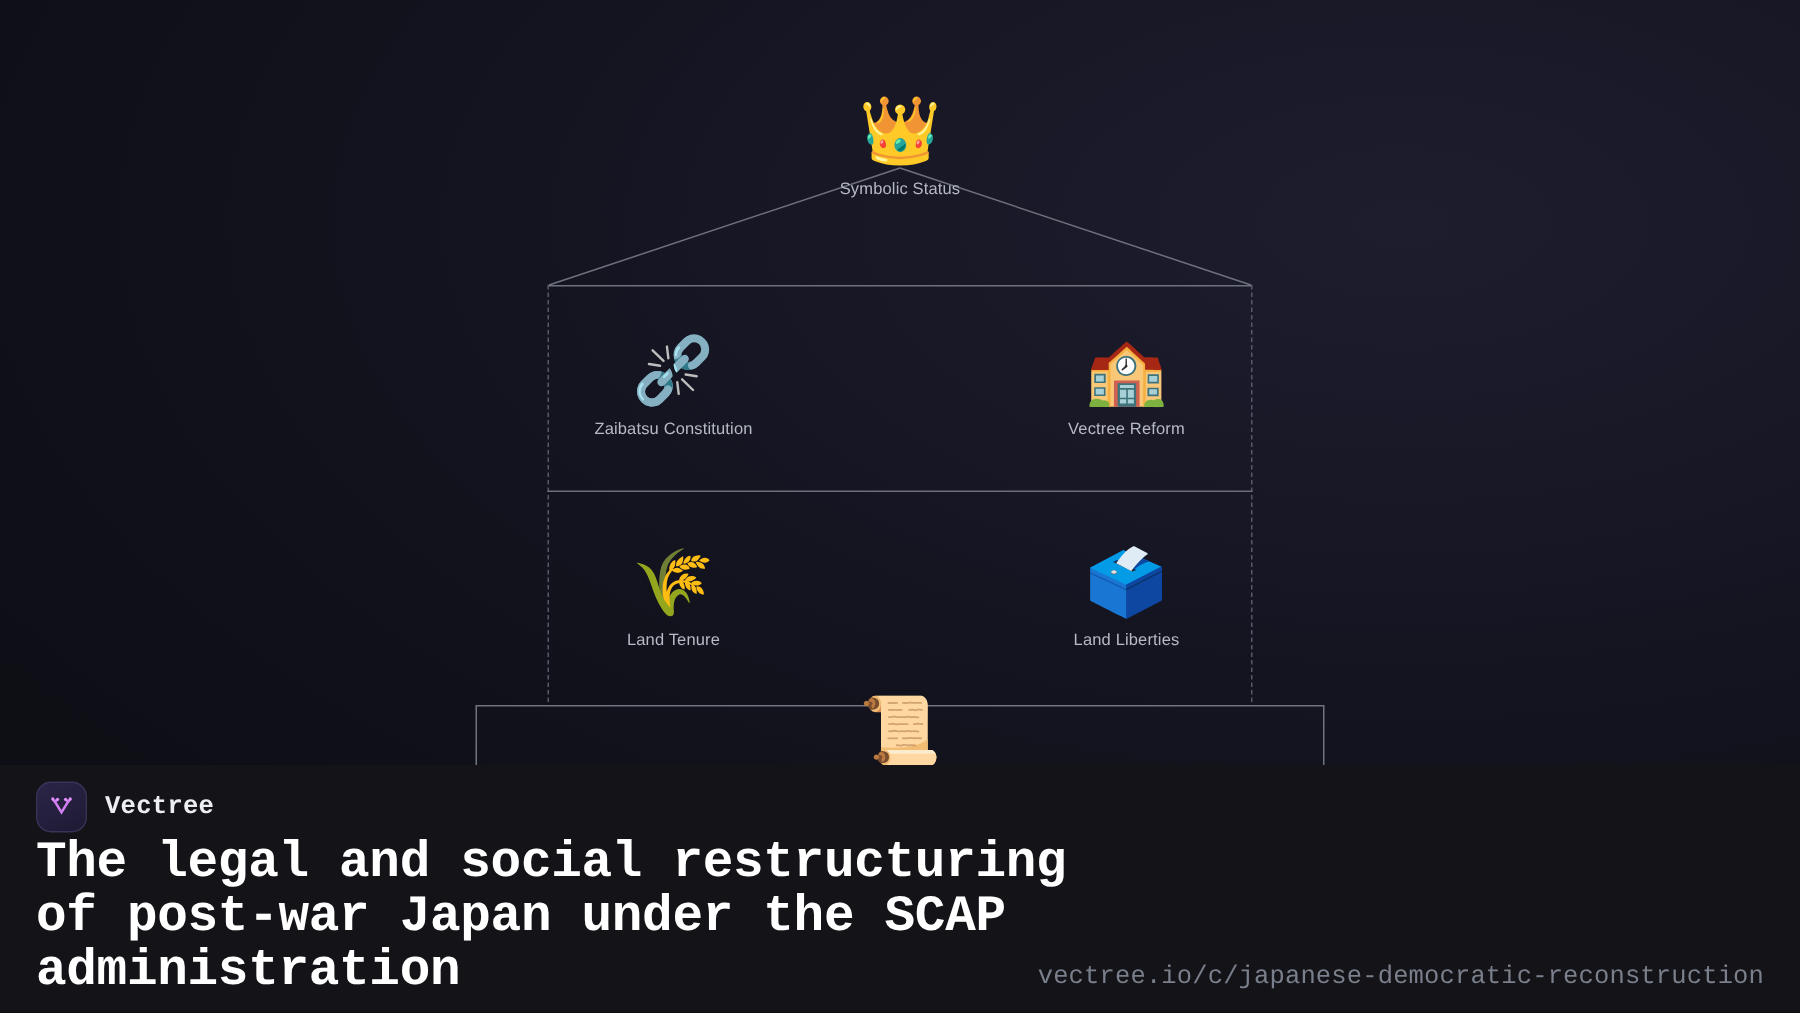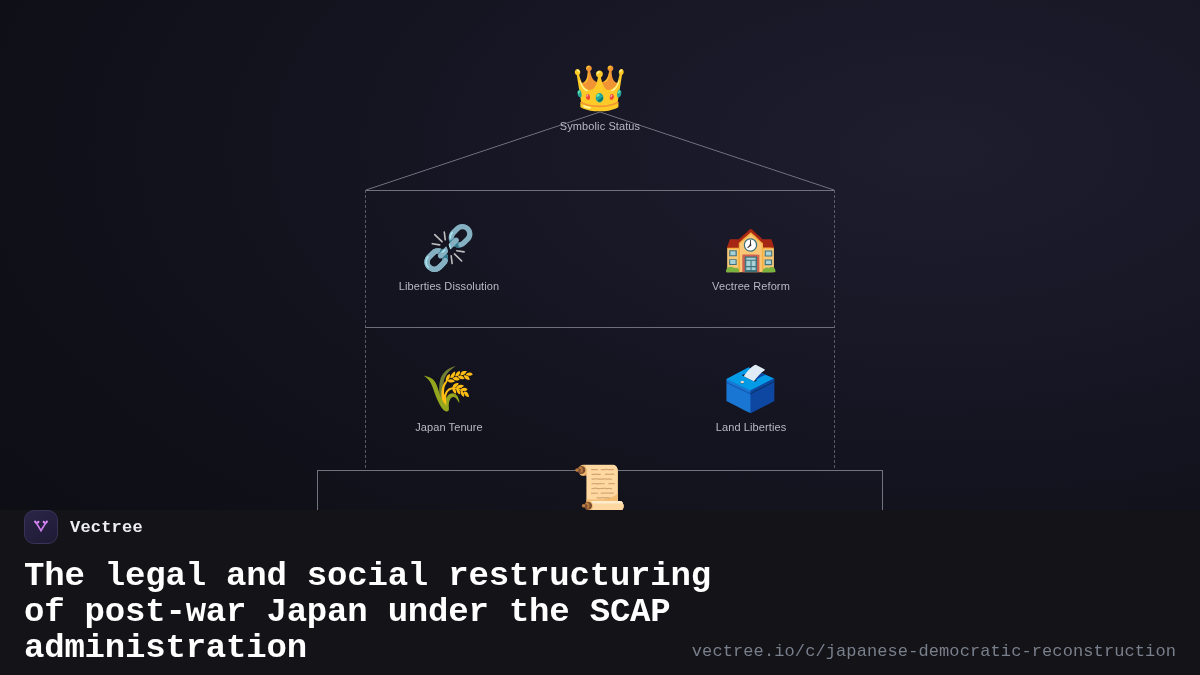--- a/index.html
+++ b/index.html
@@ -107,21 +107,21 @@
     position: absolute;
     left: 0;
     bottom: 0;
     width: 1200px;
     height: 165px;
     background: #131318;
   }
   #brand {
     position: absolute;
     left: 24px;
-    top: 0;
+    top: 11px;
     display: flex;
     align-items: center;
     gap: 12px;
   }
   #brand-logo {
     width: 34px;
     height: 34px;
     border-radius: 10px;
     background: linear-gradient(150deg, #2b2447 0%, #241f3d 55%, #1e1a33 100%);
     border: 1px solid #3a3358;
@@ -177,31 +177,31 @@
 
     <div id="constitution-frame"></div>
 
     <div class="node" id="node-root">
       <span class="node-emoji">👑</span>
       <span class="node-label">Symbolic Status</span>
     </div>
 
     <div class="node" id="node-zaibatsu">
       <span class="node-emoji">⛓️‍💥</span>
-      <span class="node-label">Liberties Dissolution</span>
+      <span class="node-label">Zaibatsu Constitution</span>
     </div>
 
     <div class="node" id="node-academic">
       <span class="node-emoji">🏫</span>
       <span class="node-label">Vectree Reform</span>
     </div>
 
     <div class="node" id="node-land">
       <span class="node-emoji">🌾</span>
-      <span class="node-label">Japan Tenure</span>
+      <span class="node-label">Land Tenure</span>
     </div>
 
     <div class="node" id="node-civil">
       <span class="node-emoji">🗳️</span>
       <span class="node-label">Land Liberties</span>
     </div>
 
     <div class="node" id="node-constitution">
       <span class="node-emoji">📜</span>
       <span class="node-label">1947 Constitution</span>

